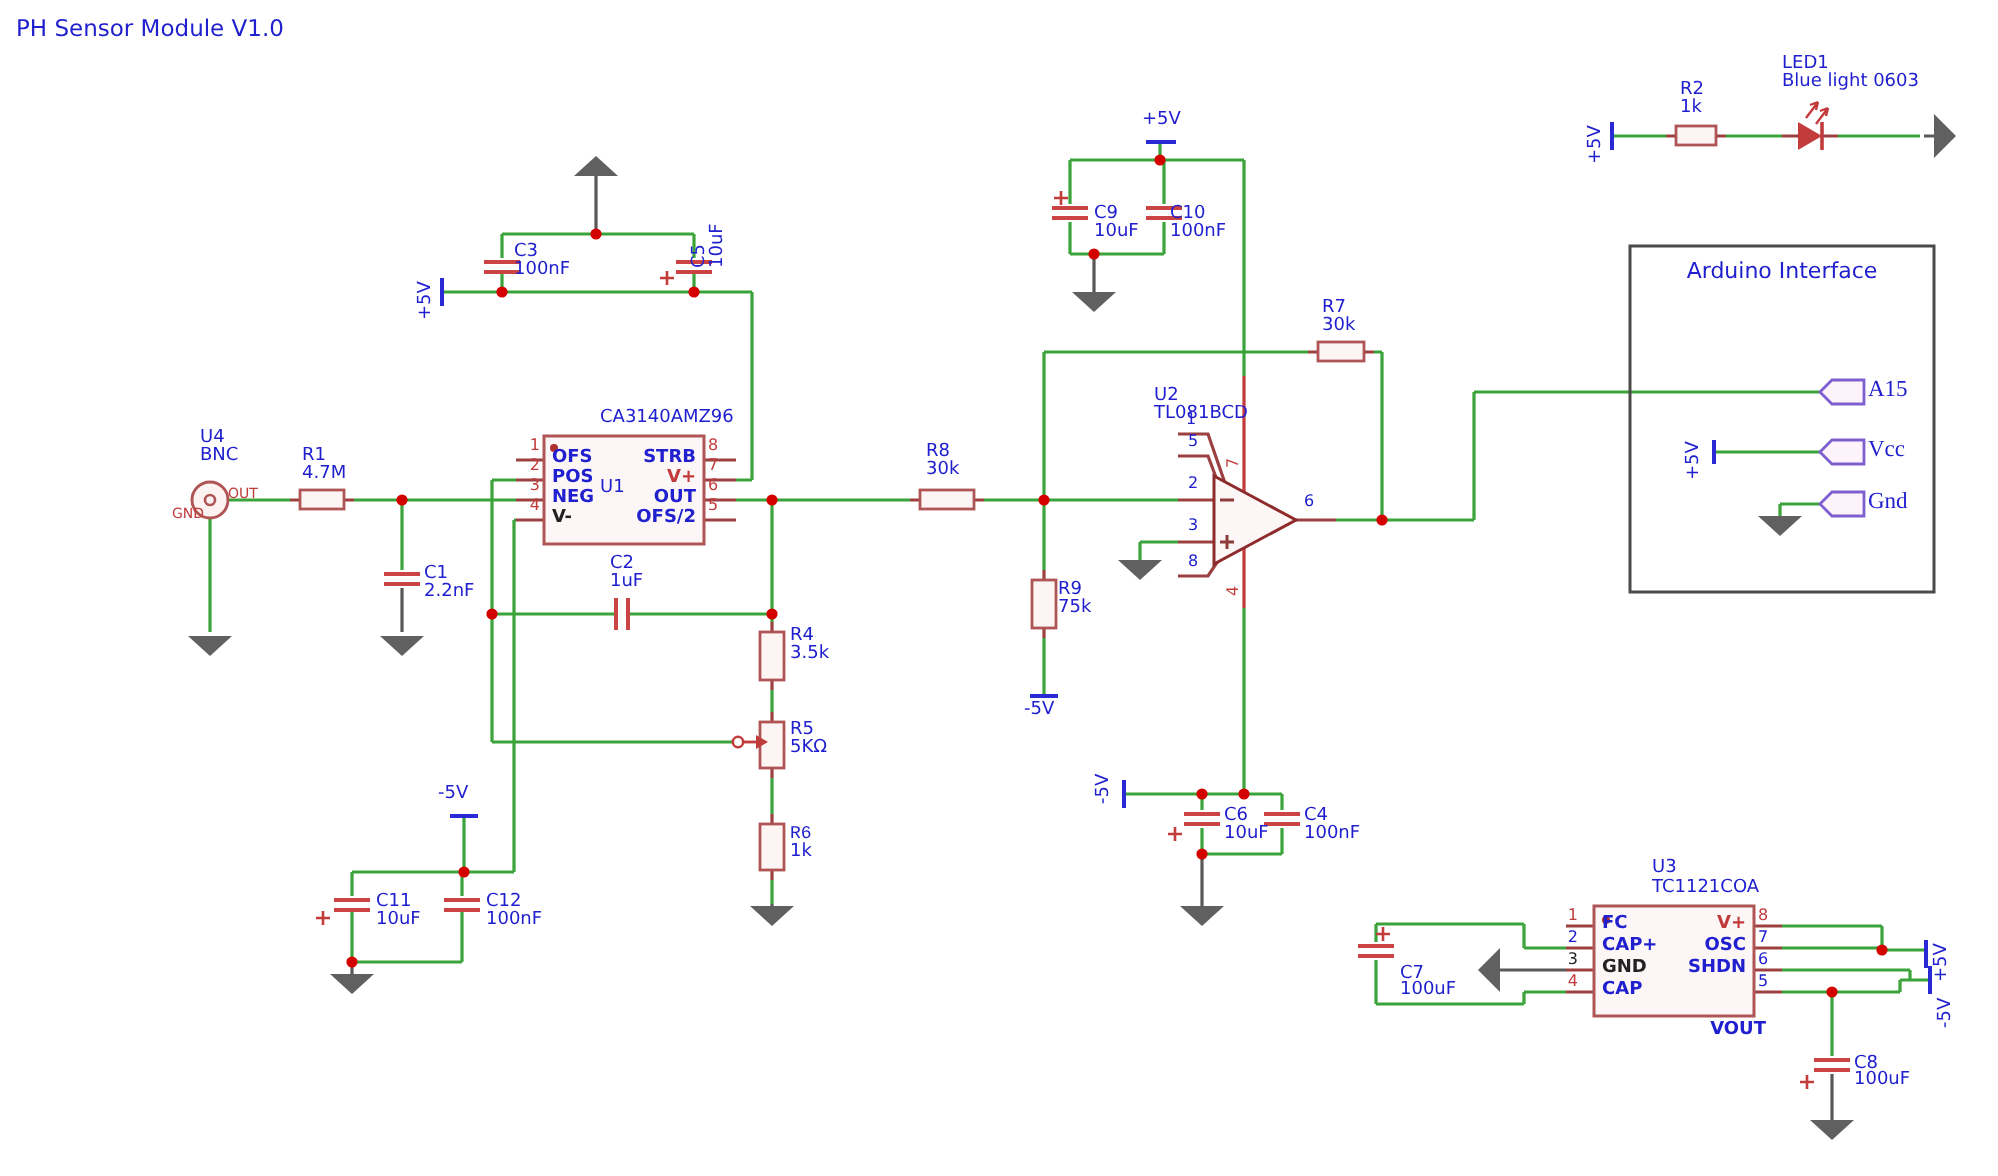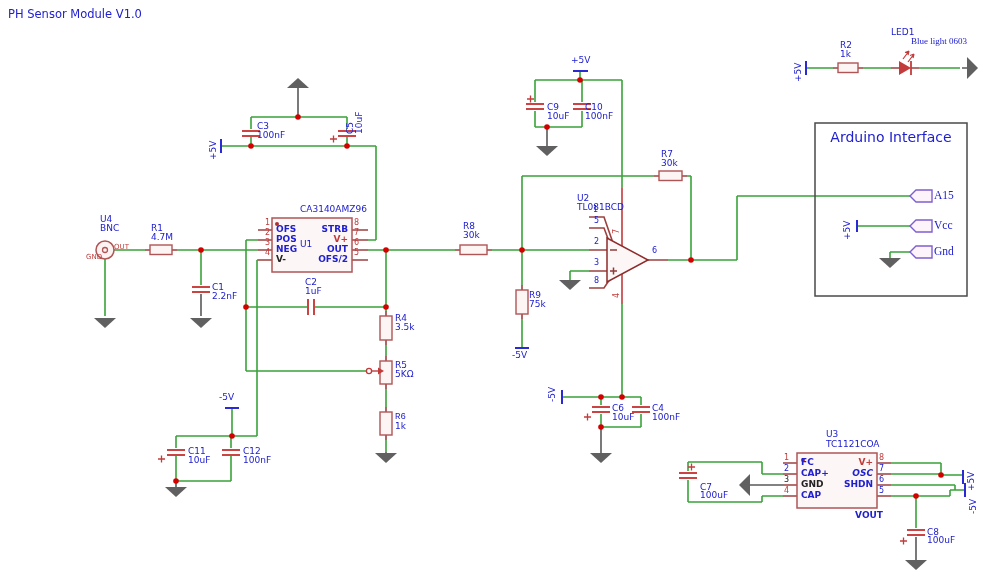--- a/index.html
+++ b/index.html
@@ -3,21 +3,21 @@
 <meta charset="utf-8">
 <style>
   html,body{margin:0;padding:0;background:#ffffff;}
   #canvas{position:relative;width:999px;height:588px;background:#ffffff;overflow:hidden;
           font-family:"DejaVu Sans","Liberation Sans",sans-serif;}
   #wires-svg{position:absolute;left:0;top:0;}
   .t{position:absolute;white-space:nowrap;line-height:1.05;font-size:9px;color:#2020cf;}
   .s7{font-size:7px;}
   .s8{font-size:8px;}
   .s11{font-size:11.5px;}
-  .s12{font-size:14px;}
+  .s12{font-size:11px;}
   .red{color:#c23b3b;}
   .blk{color:#222222;}
   .bold{font-weight:600;}
   .rot{transform-origin:0 0;transform:rotate(-90deg);}
   .ra{text-align:right;}
   .serif{font-family:"Liberation Serif","DejaVu Serif",serif;}
   .ctr{text-align:center;}
 </style>
 </head>
 <body>
@@ -275,36 +275,36 @@
 <div class="t rot" style="left:548px;top:402px;">-5V</div>
 <div class="t" style="left:612px;top:404px;">C6</div>
 <div class="t" style="left:612px;top:413px;">10uF</div>
 <div class="t" style="left:652px;top:404px;">C4</div>
 <div class="t" style="left:652px;top:413px;">100nF</div>
 
 <div class="t rot" style="left:794px;top:82px;">+5V</div>
 <div class="t" style="left:840px;top:41px;">R2</div>
 <div class="t" style="left:840px;top:50px;">1k</div>
 <div class="t" style="left:891px;top:28px;">LED1</div>
-<div class="t" style="left:911px;top:37px;font-family:Liberation Serif, serif;">Blue light 0603</div>
+<div class="t" style="left:891px;top:37px;">Blue light 0603</div>
 
 <div class="t s12 ctr" style="left:815px;top:130px;width:152px;">Arduino Interface</div>
 <div class="t s11 serif" style="left:934px;top:189px;">A15</div>
 <div class="t s11 serif" style="left:934px;top:219px;">Vcc</div>
 <div class="t s11 serif" style="left:934px;top:245px;">Gnd</div>
 <div class="t rot" style="left:843px;top:240px;">+5V</div>
 
 <div class="t" style="left:826px;top:430px;">U3</div>
 <div class="t" style="left:826px;top:440px;">TC1121COA</div>
 <div class="t bold" style="left:801px;top:458px;">FC</div>
 <div class="t bold" style="left:801px;top:469px;">CAP+</div>
 <div class="t bold blk" style="left:801px;top:480px;">GND</div>
 <div class="t bold" style="left:801px;top:491px;">CAP</div>
 <div class="t bold ra red" style="left:818px;top:458px;width:55px;">V+</div>
-<div class="t bold ra" style="left:818px;top:469px;width:55px;font-style:italic;">OSC</div>
+<div class="t bold ra" style="left:818px;top:469px;width:55px;">OSC</div>
 <div class="t bold ra" style="left:818px;top:480px;width:55px;">SHDN</div>
 <div class="t bold ra" style="left:818px;top:511px;width:55px;padding-left:10px;">VOUT</div>
 <div class="t s8 red ra" style="left:775px;top:454px;width:14px;">1</div>
 <div class="t s8 ra" style="left:775px;top:465px;width:14px;">2</div>
 <div class="t s8 blk ra" style="left:775px;top:476px;width:14px;">3</div>
 <div class="t s8 red ra" style="left:775px;top:487px;width:14px;">4</div>
 <div class="t s8 red" style="left:879px;top:454px;">8</div>
 <div class="t s8" style="left:879px;top:465px;">7</div>
 <div class="t s8" style="left:879px;top:476px;">6</div>
 <div class="t s8" style="left:879px;top:487px;">5</div>

